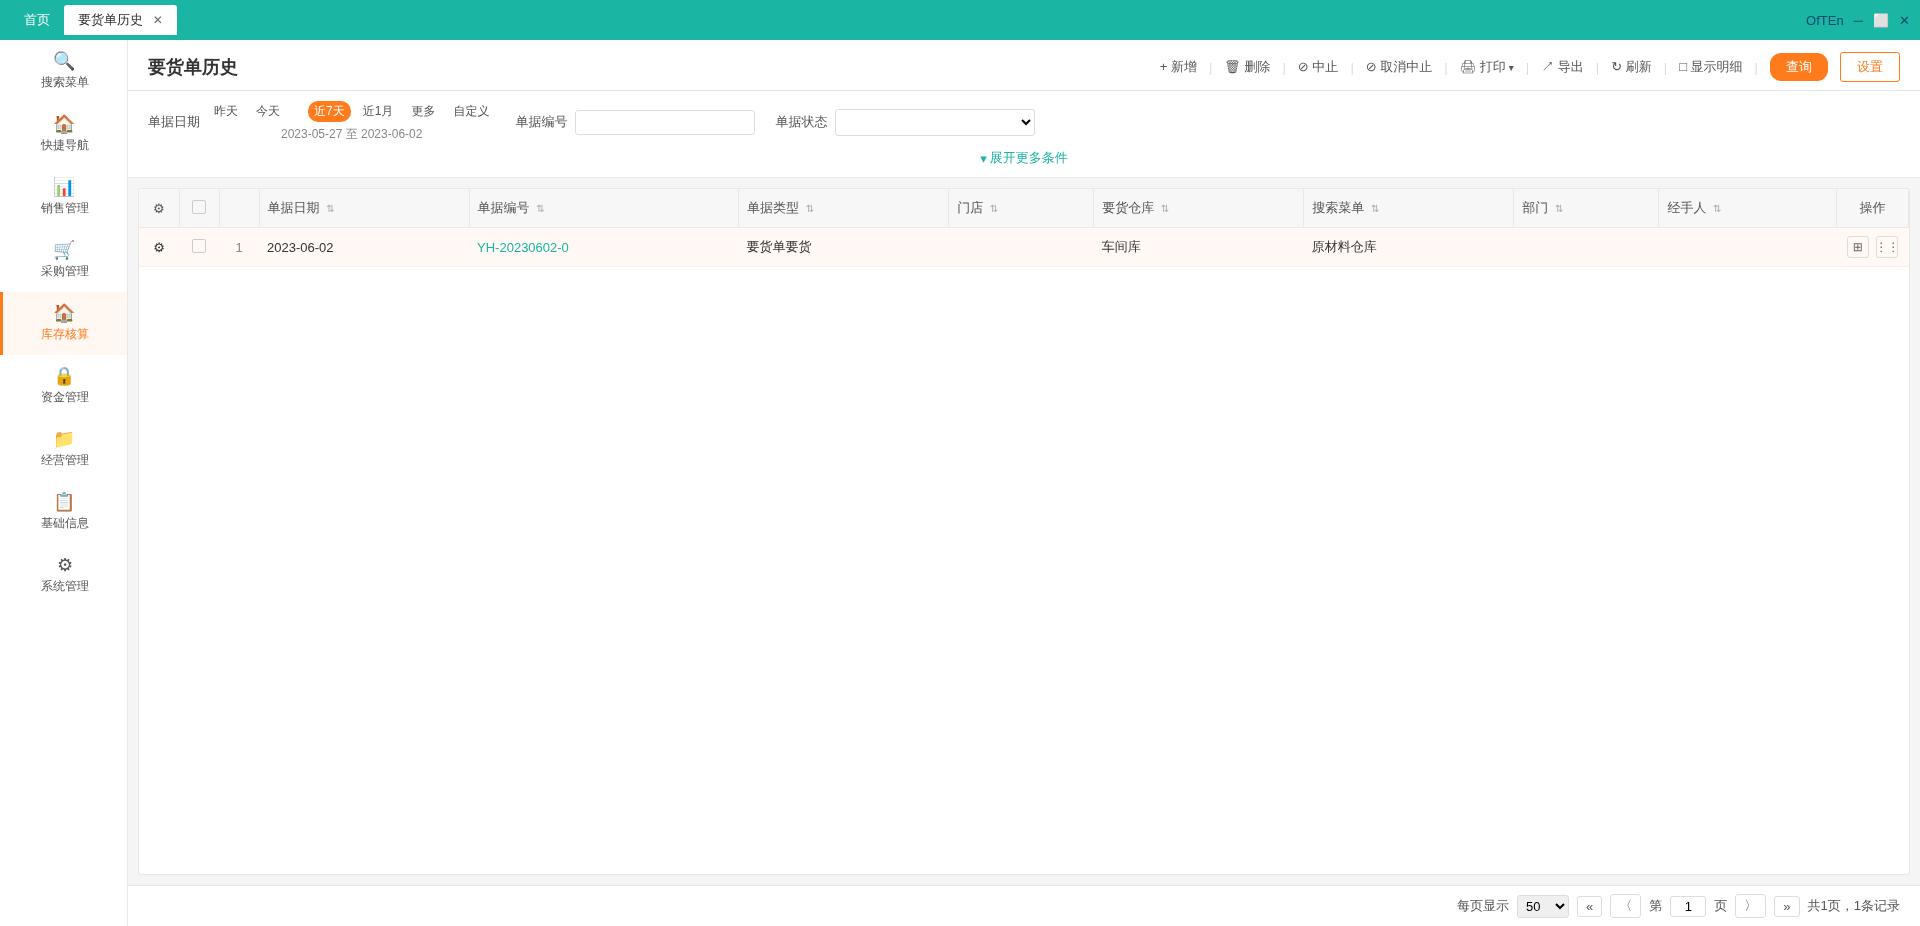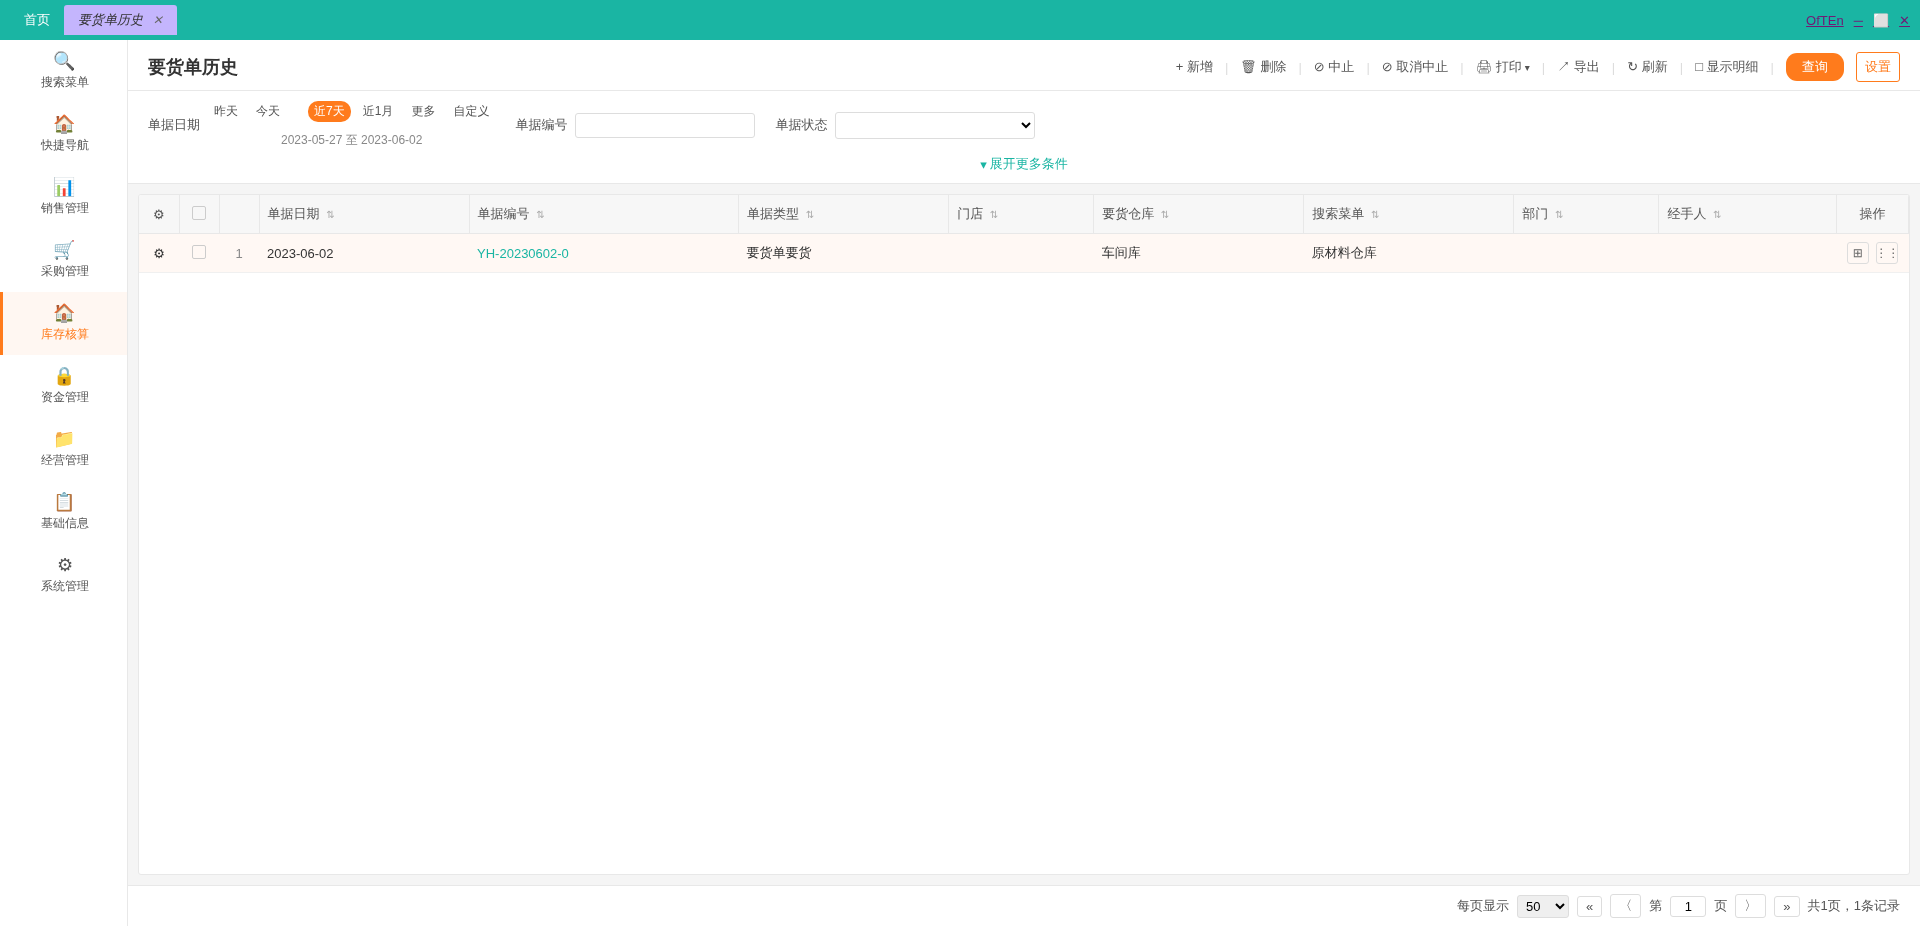--- a/index.html
+++ b/index.html
@@ -16,42 +16,40 @@
       flex-shrink: 0;
     }
     .top-bar .tab-item {
       padding: 6px 14px;
       font-size: 13px;
       cursor: pointer;
       color: white;
       border-radius: 3px 3px 0 0;
     }
     .top-bar .tab-item.active {
-      background: #c4b5fd;
+      background: #ffffff;
       color: #333;
-      font-style: italic;
     }
     .top-bar .tab-item .close-btn {
       margin-left: 6px;
       font-size: 12px;
       cursor: pointer;
       color: #666;
     }
     .top-bar .tab-item.home {
       background: transparent;
       color: white;
     }
     .top-bar-right {
       margin-left: auto;
       display: flex;
       align-items: center;
       gap: 10px;
-      color: #701a75;
-      font-size: 13px;
-      text-decoration: underline;
+      color: #0c4a6e;
+      font-size: 13px;
     }
     .top-bar-right span { cursor: pointer; }
 
     
     .main-layout {
       display: flex;
       flex: 1;
       overflow: hidden;
     }
 
@@ -130,21 +128,21 @@
       border: none;
       padding: 5px 16px;
       border-radius: 11px;
       cursor: pointer;
       font-size: 13px;
     }
     .btn-secondary {
       background: white;
       color: #ff7b1c;
       border: 1px solid #ff7b1c;
-      padding: 5px 8px;
+      padding: 5px 16px;
       border-radius: 3px;
       cursor: pointer;
       font-size: 13px;
     }
     .toolbar-divider { color: #ddd; }
 
     
     .filter-area {
       background: white;
       padding: 10px 20px;
@@ -186,21 +184,20 @@
       color: #555;
     }
     .date-btn.active {
       background: #ff7b1c;
       color: white;
       margin-left: 16px;
     }
     .date-range {
       font-size: 12px;
       color: #888;
-      margin-top: 6px;
     }
     .filter-input {
       border: 1px solid #ddd;
       border-radius: 3px;
       padding: 4px 8px;
       font-size: 13px;
       width: 180px;
       outline: none;
     }
     .filter-select {

